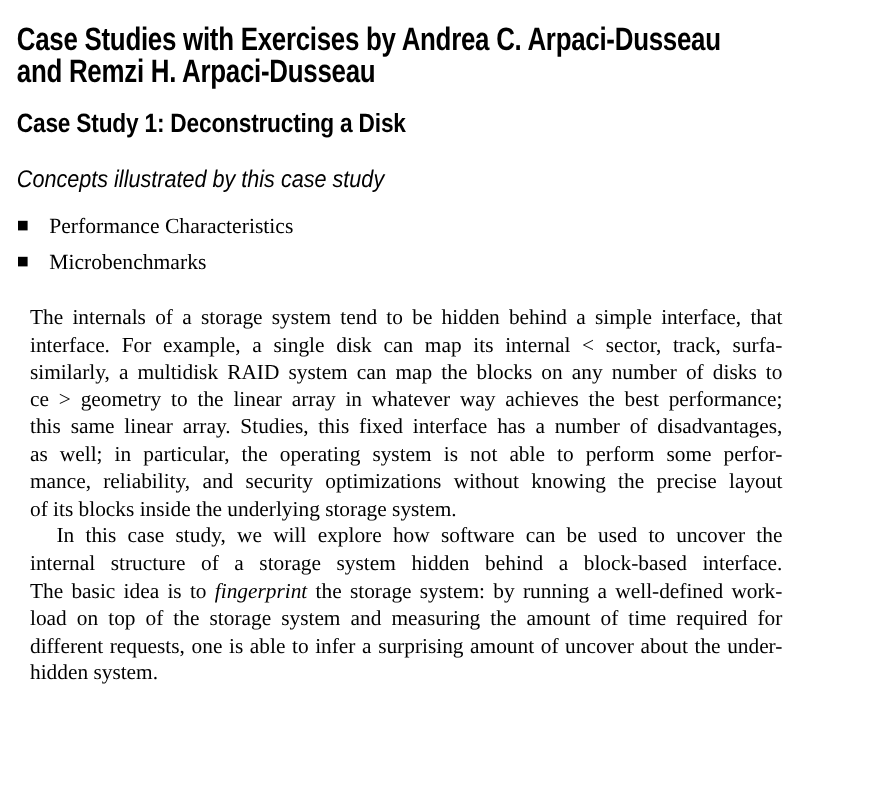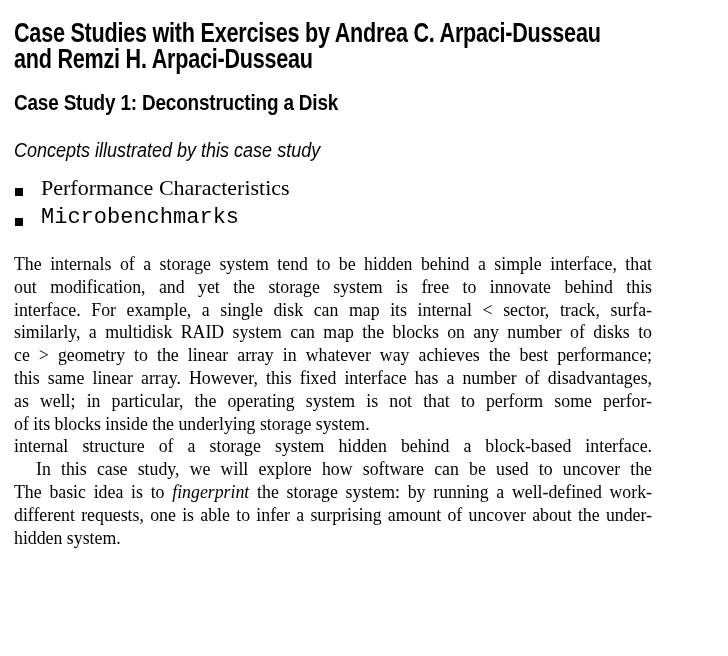--- a/index.html
+++ b/index.html
@@ -55,43 +55,44 @@
     transform-origin: 0 0;
   }
   
   .concepts-list {
     margin: 0 0 24px 0;
     padding: 0;
     list-style: none;
   }
   .concepts-list li {
     display: flex;
-    align-items: center;
-    font-size: 22px;
+    align-items: flex-start;
+    font-size: 18px;
     line-height: 22px;
     margin-bottom: 8px;
   }
-  .concepts-list li:last-child { margin-bottom: 0; font-family: Liberation Mono, monospace; }
+  .concepts-list li:last-child { margin-bottom: 0; }
   .sq {
     flex: 0 0 auto;
     width: 8px;
     height: 8px;
     background: #000000;
     margin: 7px 18px 0 1px;
   }
   
   .article {
     width: 638px;
     font-size: 17.8px;
     line-height: 22.8px;
   }
   .para { margin: 0; }
   .text-line {
     text-align: justify;
     text-align-last: justify;
+    margin-left: 11px;
   }
   .text-line.para-last {
     text-align: justify;
     text-align-last: left;
     font-family: Liberation Serif, serif;
   }
   .text-line.indented { text-indent: 22px; }
 </style>
 </head>
 <body>
@@ -114,30 +115,31 @@
       </li>
       <li>
         <span class="sq"></span>
         <span>Microbenchmarks</span>
       </li>
     </ul>
 
   <div class="article" id="article-body">
       <div class="para">
         <div class="text-line">The internals of a storage system tend to be hidden behind a simple interface, that</div>
-        <div class="text-line">out modification, and yet the storage system is free to innovate behind this</div>
         <div class="text-line">interface. For example, a single disk can map its internal &lt; sector, track, surfa-</div>
         <div class="text-line">similarly, a multidisk RAID system can map the blocks on any number of disks to</div>
         <div class="text-line">ce &gt; geometry to the linear array in whatever way achieves the best performance;</div>
-        <div class="text-line">this same linear array. However, this fixed interface has a number of disadvantages,</div>
-        <div class="text-line">as well; in particular, the operating system is not that to perform some perfor-</div>
+        <div class="text-line">this same linear array. Studies, this fixed interface has a number of disadvantages,</div>
+        <div class="text-line">as well; in particular, the operating system is not able to perform some perfor-</div>
+        <div class="text-line">mance, reliability, and security optimizations without knowing the precise layout</div>
         <div class="text-line para-last">of its blocks inside the underlying storage system.</div>
       </div>
       <div class="para">
+        <div class="text-line indented">In this case study, we will explore how software can be used to uncover the</div>
         <div class="text-line">internal structure of a storage system hidden behind a block-based interface.</div>
-        <div class="text-line indented">In this case study, we will explore how software can be used to uncover the</div>
         <div class="text-line">The basic idea is to <i>fingerprint</i> the storage system: by running a well-defined work-</div>
+        <div class="text-line">load on top of the storage system and measuring the amount of time required for</div>
         <div class="text-line">different requests, one is able to infer a surprising amount of uncover about the under-</div>
         <div class="text-line para-last">hidden system.</div>
       </div>
     </div>
 
 </div>
 
 </body></html>

